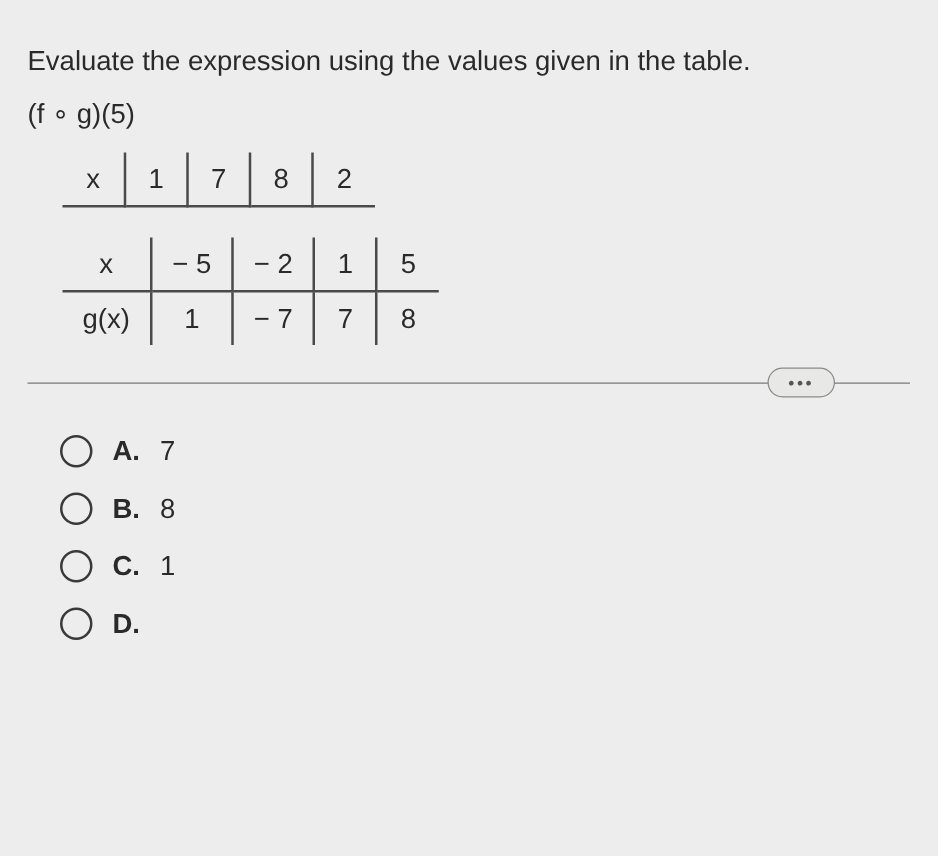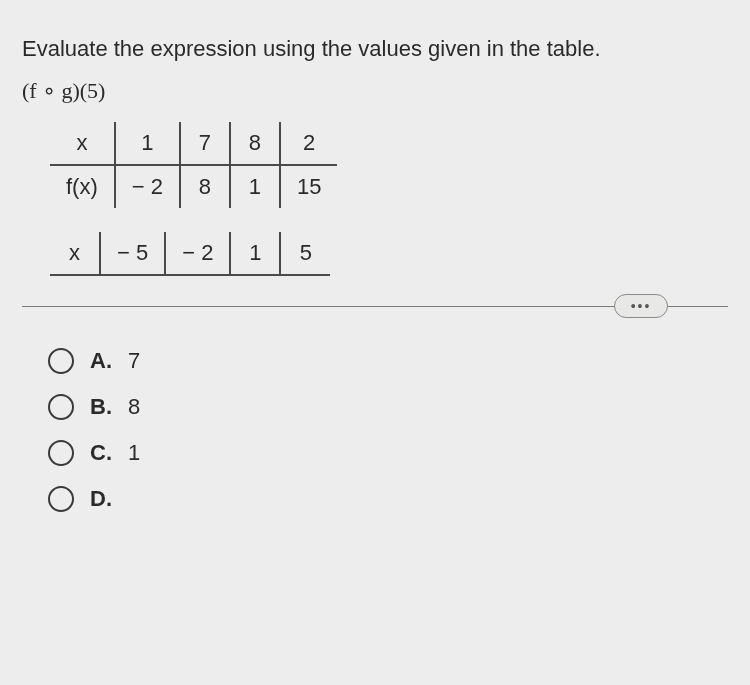--- a/index.html
+++ b/index.html
@@ -17,21 +17,20 @@
       position: relative;
     }
     .question-text {
       font-size: 22px;
       margin-bottom: 16px;
       margin-top: 18px;
     }
     .expression {
       font-size: 22px;
       margin-bottom: 18px;
-      font-family: Liberation Serif, serif;
     }
     .tables {
       margin-left: 28px;
     }
     table.func {
       border-collapse: collapse;
       margin-bottom: 24px;
       font-size: 22px;
     }
     table.func td {
@@ -105,38 +104,38 @@
 <div class="tables">
   <table class="func">
     <tbody>
         <tr>
       <td>x</td>
       <td>1</td>
       <td>7</td>
       <td>8</td>
       <td>2</td>
     </tr>
-    <tr>
-      <td>f(x)</td>
-      <td>− 2</td>
-      <td>8</td>
-      <td>1</td>
-      <td>15</td>
-    </tr>
   </tbody>
     </table>
 
   <table class="func">
     <tbody>
         <tr>
       <td>x</td>
       <td>− 5</td>
       <td>− 2</td>
       <td>1</td>
       <td>5</td>
+    </tr>
+    <tr>
+      <td>g(x)</td>
+      <td>1</td>
+      <td>− 7</td>
+      <td>7</td>
+      <td>8</td>
     </tr>
   </tbody>
     </table>
 </div>
 
 <div class="divider-row">
   <div class="divider-line"></div>
   <div class="ellipsis-pill">•••</div>
 </div>
 

